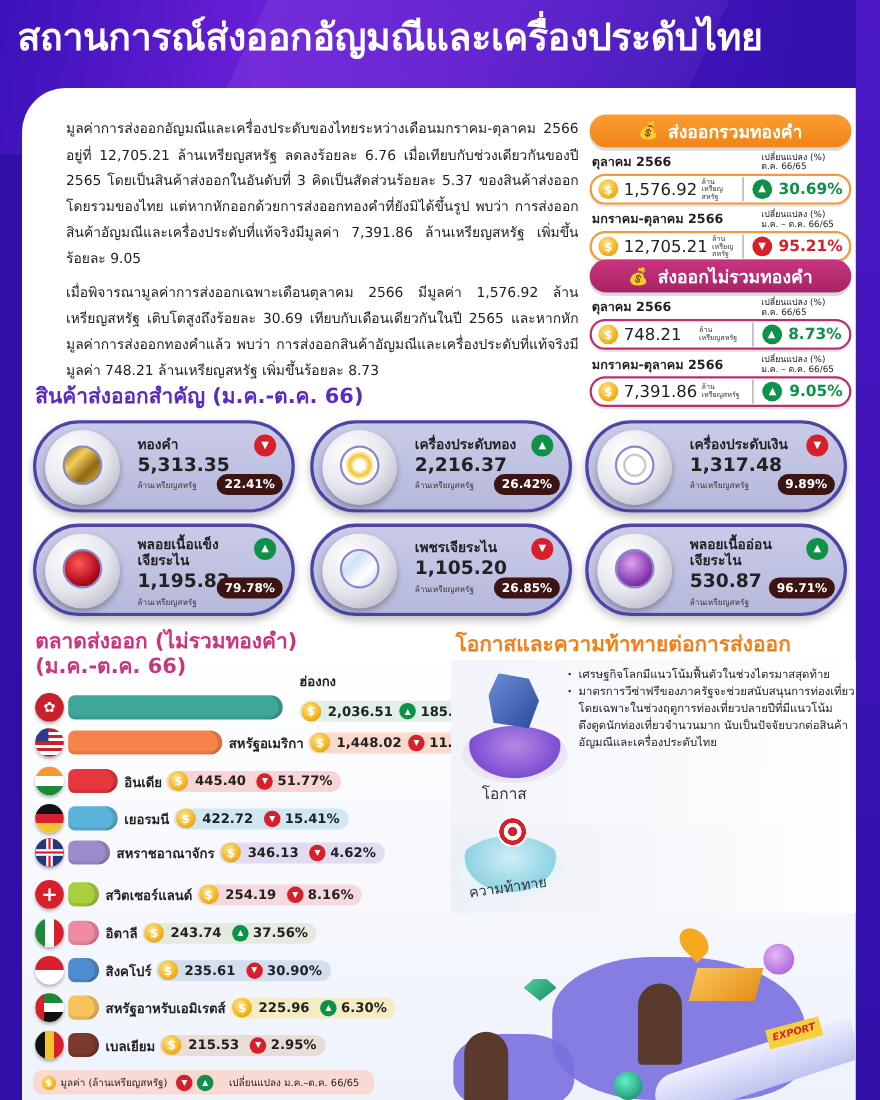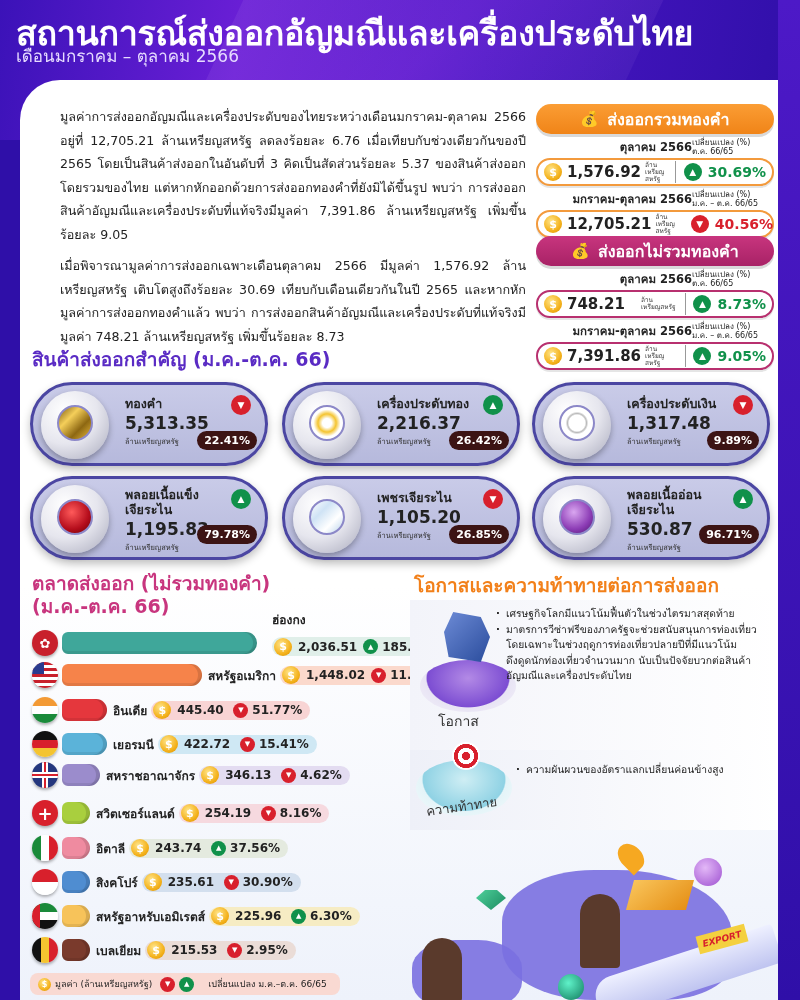--- a/index.html
+++ b/index.html
@@ -10,28 +10,28 @@
 .subtitle{position:absolute;left:16px;top:42px;color:#e6dbff;font-size:17px;z-index:2}
 .panel{position:absolute;left:20px;top:80px;width:758px;height:920px;background:linear-gradient(180deg,#ffffff 0%,#ffffff 55%,#eef2fb 100%);border-top-left-radius:40px;border-top-right-radius:0}
 .rightbar{position:absolute;left:778px;top:0;width:22px;height:1000px;background:linear-gradient(180deg,#4d19c7,#2f0fa8)}
 .intro{position:absolute;left:60px;top:105px;width:466px;font-size:12.6px;line-height:23.5px;color:#222;text-align:justify}
 .intro p{margin-bottom:8px}
 
 .sum{position:absolute;left:536px;width:238px}
 .sum-head{height:30px;border-radius:15px;color:#fff;font-size:16px;font-weight:bold;display:flex;align-items:center;justify-content:center;gap:8px;box-shadow:0 3px 0 rgba(0,0,0,0.15)}
 .sum-head.gold{background:linear-gradient(180deg,#fb9d34,#f08418)}
 .sum-head.pink{background:linear-gradient(180deg,#c8357e,#a82266)}
-.sum-row-label{display:flex;justify-content:flex-end;align-items:flex-end;margin-top:4px;padding:0 2px}
+.sum-row-label{display:flex;justify-content:space-between;align-items:flex-end;margin-top:4px;padding:0 2px}
 .sum-row-label .period{font-size:11.5px;font-weight:bold;color:#222}
 .sum-row-label .chg{font-size:8px;color:#222;line-height:9px;width:80px}
 .sum-box{height:28px;border-radius:14px;border:2px solid;background:#fff;display:flex;align-items:center;padding:0 6px;margin-top:2px;box-shadow:0 2px 0 rgba(0,0,0,0.1)}
 .sum-box.gold{border-color:#f39a3c}
 .sum-box.pink{border-color:#b8306f}
 .coin{width:18px;height:18px;border-radius:50%;background:radial-gradient(circle at 40% 35%,#ffe58a,#f4b21c 60%,#d88c00);color:#fff;font-size:11px;font-weight:bold;display:inline-flex;align-items:center;justify-content:center;flex:none}
-.sum-val{font-size:15px;font-weight:bold;color:#222;margin-left:5px}
+.sum-val{font-size:15px;font-weight:normal;color:#222;margin-left:5px}
 .unit{font-size:6.5px;line-height:7px;color:#333;margin-left:4px;width:40px}
 .divider{width:1px;height:22px;background:#999;margin:0 8px}
 .arrow{width:18px;height:18px;border-radius:50%;display:inline-flex;align-items:center;justify-content:center;color:#fff;font-size:9px;flex:none}
 .up{background:#10914a}
 .down{background:#d8202c}
 .pct{font-size:14px;font-weight:bold;margin-left:6px}
 .pct.g{color:#10914a}.pct.r{color:#d8202c}
 
 .sec-title{position:absolute;font-weight:bold;font-size:19px}
 .prod{position:absolute;width:238px;height:84px;border-radius:42px;background:linear-gradient(180deg,#c9cbe8 0%,#b6b9dc 100%);border:3px solid #4b46a2;box-shadow:0 4px 8px rgba(0,0,0,0.25)}
@@ -60,21 +60,20 @@
 .bullets{position:absolute;font-size:10.3px;line-height:15.5px;color:#222}
 .bullets li{list-style:none;padding-left:10px;position:relative}
 .bullets li:before{content:"·";position:absolute;left:0;font-weight:bold}
 .illus{position:absolute;left:412px;top:830px;width:366px;height:170px;overflow:hidden}
 </style>
 </head>
 <body>
 
 <div class="hero">
   <div class="title">สถานการณ์ส่งออกอัญมณีและเครื่องประดับไทย</div>
-  <div class="subtitle">เดือนมกราคม – ตุลาคม 2566</div>
 </div>
 <div class="rightbar"></div>
 
 <div class="panel"></div>
 
 <div class="intro">
   <p>มูลค่าการส่งออกอัญมณีและเครื่องประดับของไทยระหว่างเดือนมกราคม-ตุลาคม 2566 อยู่ที่ 12,705.21 ล้านเหรียญสหรัฐ ลดลงร้อยละ 6.76 เมื่อเทียบกับช่วงเดียวกันของปี 2565 โดยเป็นสินค้าส่งออกในอันดับที่ 3 คิดเป็นสัดส่วนร้อยละ 5.37 ของสินค้าส่งออกโดยรวมของไทย แต่หากหักออกด้วยการส่งออกทองคำที่ยังมิได้ขึ้นรูป พบว่า การส่งออกสินค้าอัญมณีและเครื่องประดับที่แท้จริงมีมูลค่า 7,391.86 ล้านเหรียญสหรัฐ เพิ่มขึ้นร้อยละ 9.05</p>
   <p>เมื่อพิจารณามูลค่าการส่งออกเฉพาะเดือนตุลาคม 2566 มีมูลค่า 1,576.92 ล้านเหรียญสหรัฐ เติบโตสูงถึงร้อยละ 30.69 เทียบกับเดือนเดียวกันในปี 2565 และหากหักมูลค่าการส่งออกทองคำแล้ว พบว่า การส่งออกสินค้าอัญมณีและเครื่องประดับที่แท้จริงมีมูลค่า 748.21 ล้านเหรียญสหรัฐ เพิ่มขึ้นร้อยละ 8.73</p>
 </div>
 
@@ -98,21 +97,21 @@
   <div class="sum-row-label">
     <span class="period">มกราคม-ตุลาคม 2566</span>
     <span class="chg"><span>เปลี่ยนแปลง (%)</span><br><span>ม.ค. – ต.ค. 66/65</span></span>
   </div>
   <div class="sum-box gold">
     <span class="coin">$</span>
     <span class="sum-val">12,705.21</span>
     <span class="unit"><span>ล้าน</span><br><span>เหรียญสหรัฐ</span></span>
     <span class="divider"></span>
     <span class="arrow down">▼</span>
-    <span class="pct r">40.56%</span>
+    <span class="pct r">95.21%</span>
   </div>
 </div>
 
 <div class="sum" style="top:236px">
   <div class="sum-head pink">
     <span style="font-size:15px">💰</span>
     <span>ส่งออกไม่รวมทองคำ</span>
   </div>
   <div class="sum-row-label">
     <span class="period">ตุลาคม 2566</span>
@@ -347,30 +346,29 @@
   <span style="margin-left:10px">เปลี่ยนแปลง ม.ค.–ต.ค. 66/65</span>
 </div>
 
 <div class="sec-title opp-title">โอกาสและความท้าทายต่อการส่งออก</div>
 <div class="opp-card"></div>
 <div class="opp-card2"></div>
 
 <div class="pedestal" style="left:420px;top:660px;width:96px;height:52px;background:radial-gradient(ellipse at 50% 35%,#b38ae6,#7c4dd2 60%,#e8e4f4 62%,#f4f2fa)"></div>
 <div style="position:absolute;left:444px;top:612px;width:46px;height:50px;background:linear-gradient(135deg,#6d8bd6,#2a4c9c);clip-path:polygon(20% 0,80% 10%,100% 50%,80% 100%,10% 90%,0 40%)"></div>
 <div style="position:absolute;left:438px;top:710px;font-size:14px;color:#333">โอกาส</div>
-<ul class="bullets" style="left:496px;top:606px;width:262px">
+<ul class="bullets" style="left:516px;top:606px;width:262px">
   <li>เศรษฐกิจโลกมีแนวโน้มฟื้นตัวในช่วงไตรมาสสุดท้าย</li>
   <li>มาตรการวีซ่าฟรีของภาครัฐจะช่วยสนับสนุนการท่องเที่ยว โดยเฉพาะในช่วงฤดูการท่องเที่ยวปลายปีที่มีแนวโน้มดึงดูดนักท่องเที่ยวจำนวนมาก นับเป็นปัจจัยบวกต่อสินค้าอัญมณีและเครื่องประดับไทย</li>
 </ul>
 
 <div class="pedestal" style="left:416px;top:760px;width:96px;height:56px;background:radial-gradient(ellipse at 50% 35%,#cfeef4,#8fd2e4 60%,#e4f4f8 62%,#f4fafc)"></div>
 <div style="position:absolute;left:452px;top:742px;width:28px;height:28px;border-radius:50%;background:radial-gradient(circle,#d8202c 20%,#fff 22% 40%,#d8202c 42% 60%,#fff 62%)"></div>
 <div style="position:absolute;left:426px;top:796px;font-size:13px;color:#333;transform:rotate(-8deg)">ความท้าทาย</div>
 <ul class="bullets" style="left:516px;top:762px;width:262px">
-  <li>ความผันผวนของอัตราแลกเปลี่ยนค่อนข้างสูง</li>
 </ul>
 
 <div class="illus">
   <div style="position:absolute;left:90px;top:40px;width:230px;height:130px;background:#7a70e0;border-radius:40% 50% 30% 40%;opacity:0.9"></div>
   <div style="position:absolute;left:0;top:110px;width:110px;height:70px;background:#7a70e0;border-radius:40%;opacity:0.9"></div>
   <div style="position:absolute;left:208px;top:12px;width:22px;height:30px;background:#f6a821;border-radius:50% 50% 50% 0;transform:rotate(-45deg)"></div>
   <div style="position:absolute;left:218px;top:50px;width:60px;height:30px;background:linear-gradient(135deg,#f9c45a,#e58f16);transform:skewX(-15deg)"></div>
   <div style="position:absolute;left:282px;top:28px;width:28px;height:28px;border-radius:50%;background:radial-gradient(circle at 40% 35%,#e3b8f7,#9d4fd0)"></div>
   <div style="position:absolute;left:64px;top:60px;width:30px;height:20px;background:linear-gradient(135deg,#4fd19b,#1b8a60);clip-path:polygon(0 40%,30% 0,70% 0,100% 40%,50% 100%)"></div>
   <div style="position:absolute;left:168px;top:64px;width:40px;height:74px;background:#5a3a2c;border-radius:20px 20px 4px 4px"></div>

